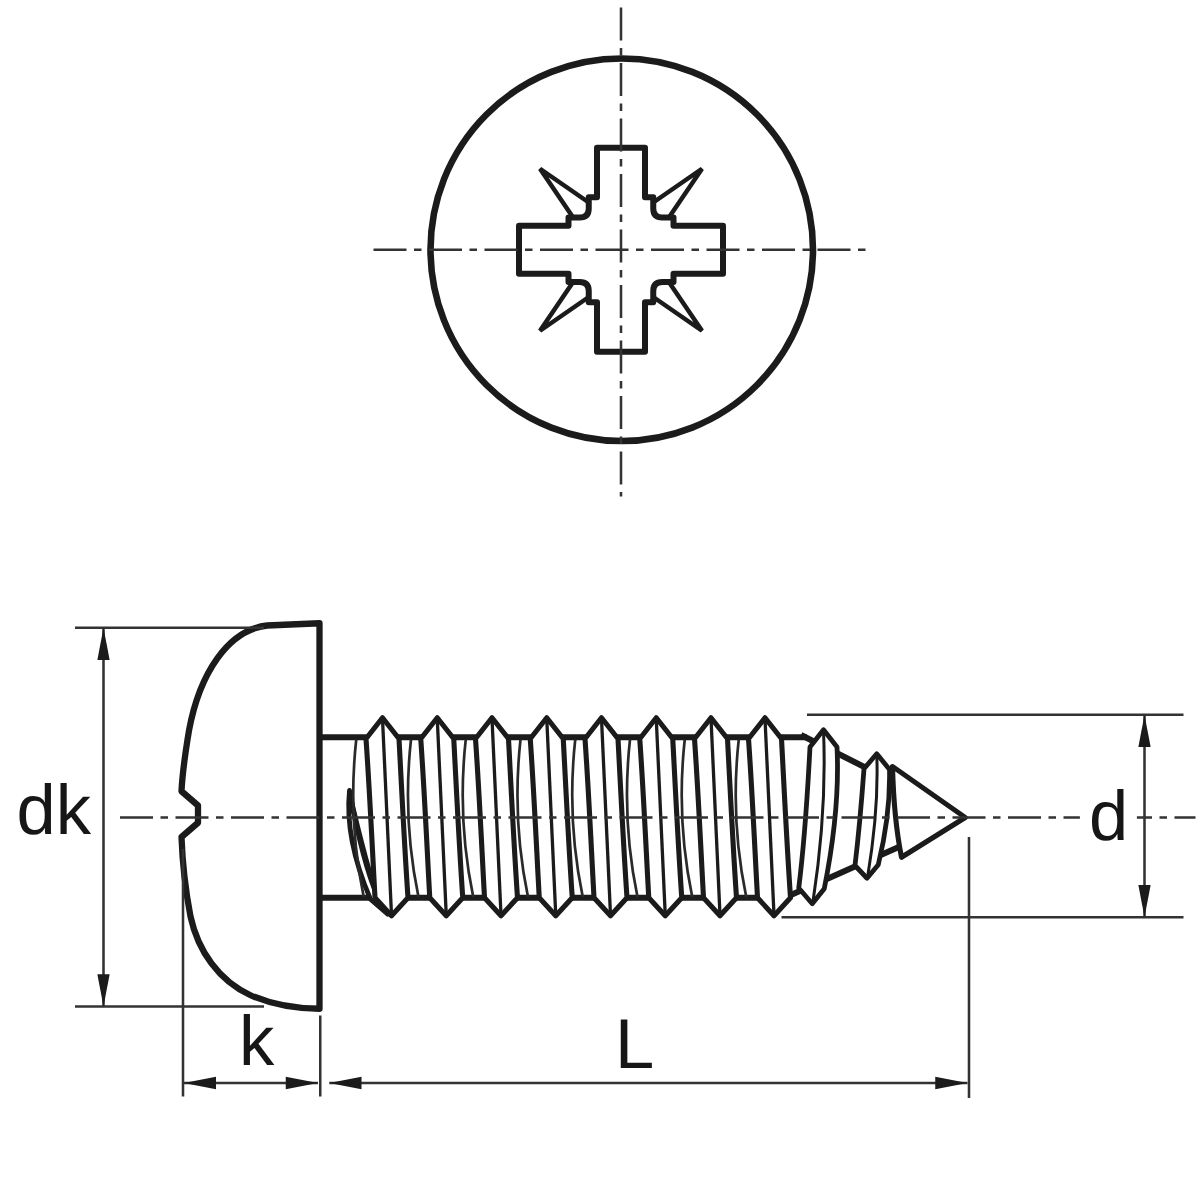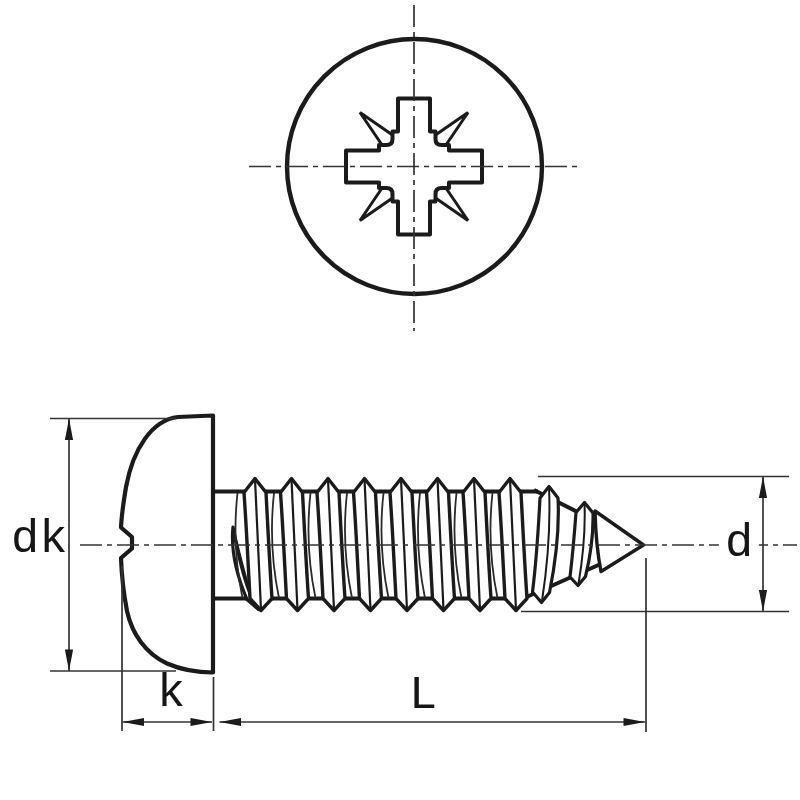--- a/index.html
+++ b/index.html
@@ -2,21 +2,21 @@
 <html><head>
 <meta charset="utf-8">
 <style>
   html,body{margin:0;padding:0;}
   body{
     width:800px;height:800px;overflow:hidden;
     background:#ffffff;
     font-family:"Liberation Sans", sans-serif;
     position:relative;
   }
-  #stage{position:absolute;left:0;top:0;width:800px;height:800px;font-family:Liberation Mono, monospace;}
+  #stage{position:absolute;left:0;top:0;width:800px;height:800px;}
   svg{position:absolute;left:0;top:0;display:block;}
   .dim-label{
     position:absolute;
     font-size:47px;
     line-height:1;
     color:#161616;
     white-space:nowrap;
     user-select:none;
   }
   .cx{transform:translateX(-50%);}

